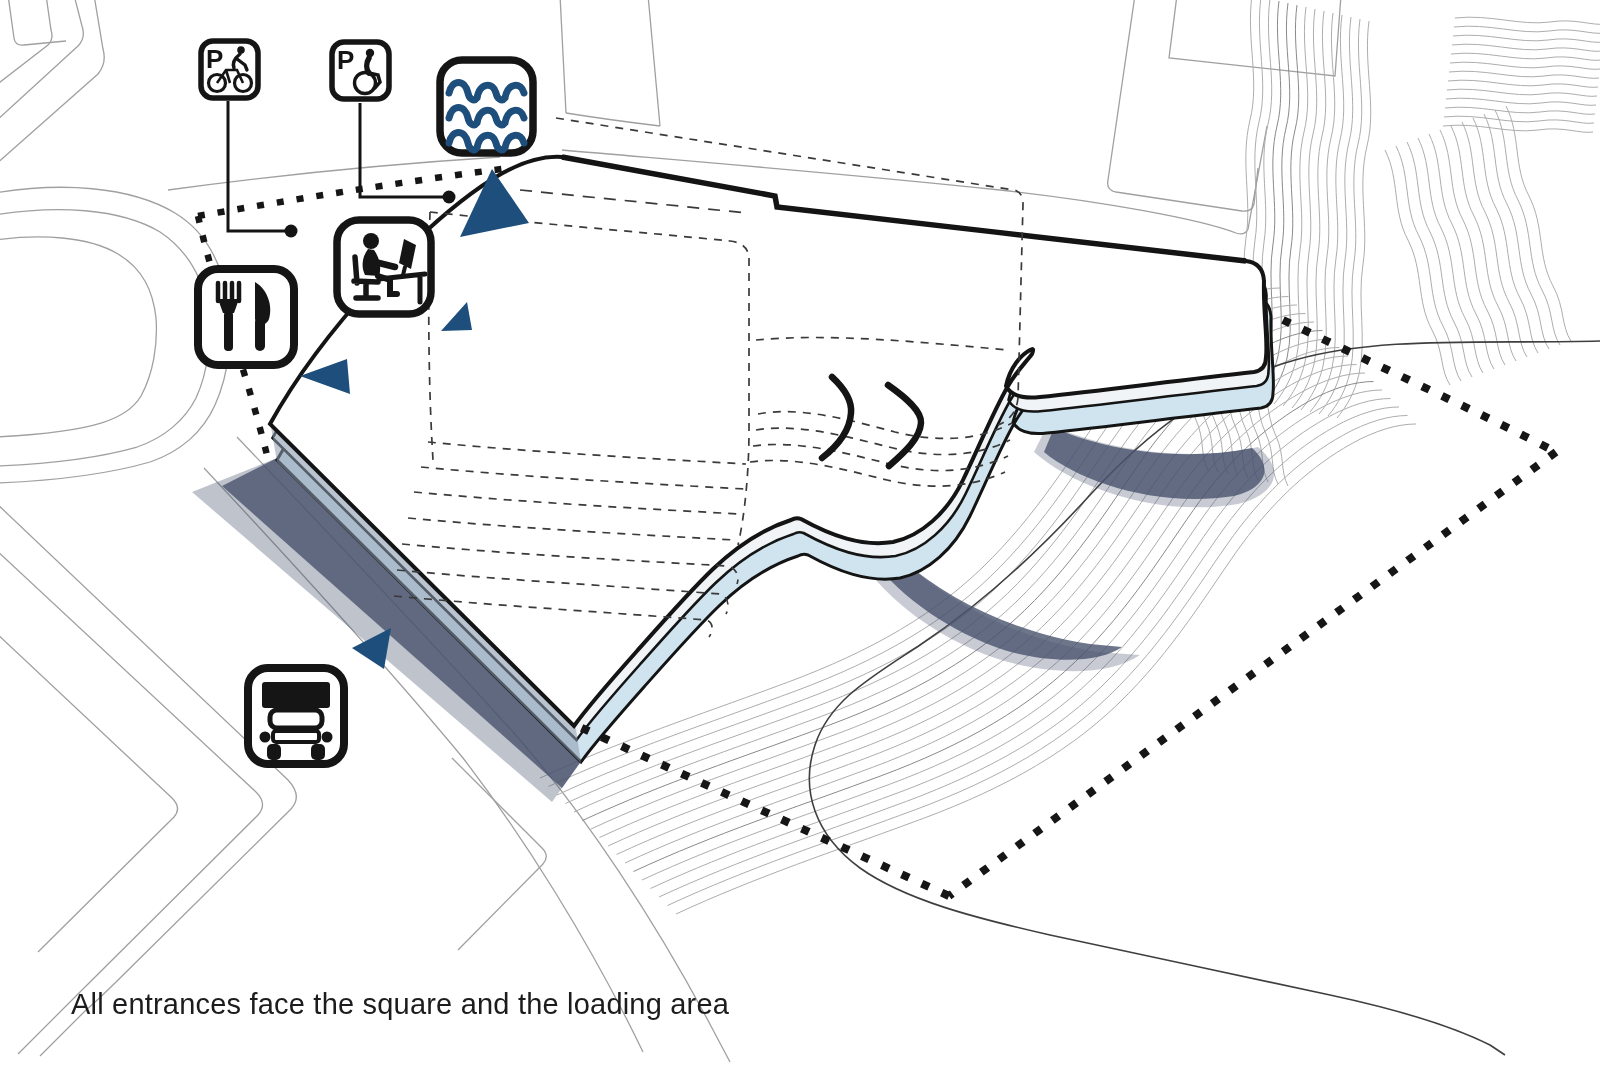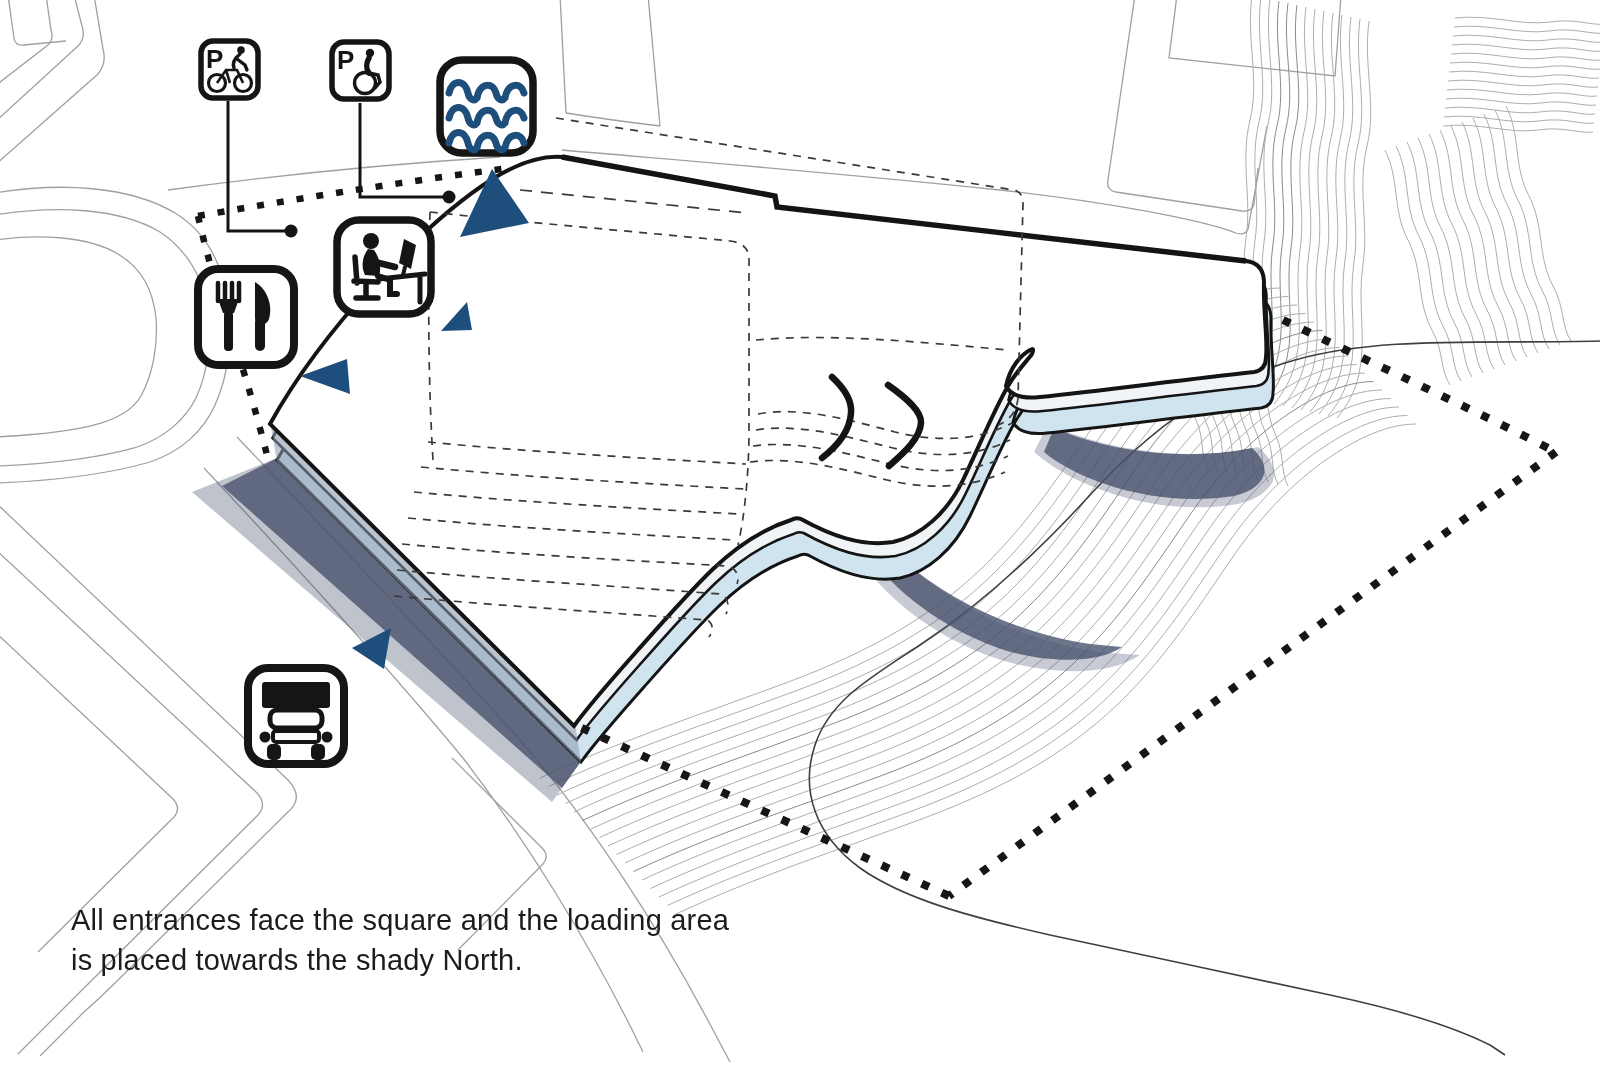--- a/index.html
+++ b/index.html
@@ -1,19 +1,19 @@
 <!DOCTYPE html>
 <html><head>
 <meta charset="utf-8">
 <style>
   html,body{margin:0;padding:0;background:#fff;}
   .stage{position:relative;width:1600px;height:1067px;background:#ffffff;overflow:hidden;
          font-family:"Liberation Sans", sans-serif;}
   .stage svg{position:absolute;left:0;top:0;}
-  .caption{position:absolute;left:71px;top:900px;font-size:29px;line-height:40px;
+  .caption{position:absolute;left:71px;top:984px;font-size:29px;line-height:40px;
            color:#1c1c1e;letter-spacing:0.2px;}
   .caption div{white-space:nowrap;}
 </style>
 </head>
 <body>
 
 <div class="stage">
 <svg width="1600" height="1067" viewBox="0 0 1600 1067">
   <defs>
     <path id="fp" d="M 270 424 C 322 330 424 222 494 178 Q 532 155 562 157 L 775 196 L 777 207
@@ -249,15 +249,14 @@
     <rect x="31" y="69" width="46" height="11" rx="3" fill="#ffffff" stroke="#151515" stroke-width="4"></rect>
     <circle cx="23" cy="75" r="5.5" fill="#151515"></circle>
     <circle cx="85" cy="75" r="5.5" fill="#151515"></circle>
     <rect x="25" y="82" width="14" height="16" rx="5" fill="#151515"></rect>
     <rect x="69" y="82" width="14" height="16" rx="5" fill="#151515"></rect>
   </g>
 </svg>
 
 <div class="caption">
   <div>All entrances face the square and the loading area</div>
-  <div>is placed towards the shady North.</div>
 </div>
 </div>
 
 </body></html>

